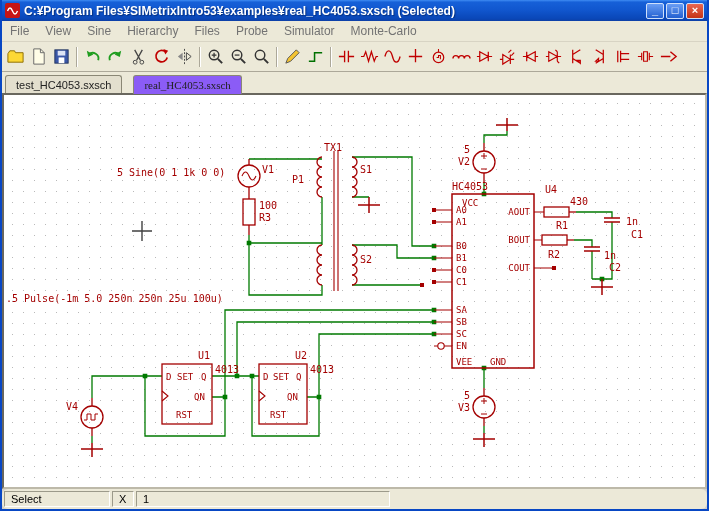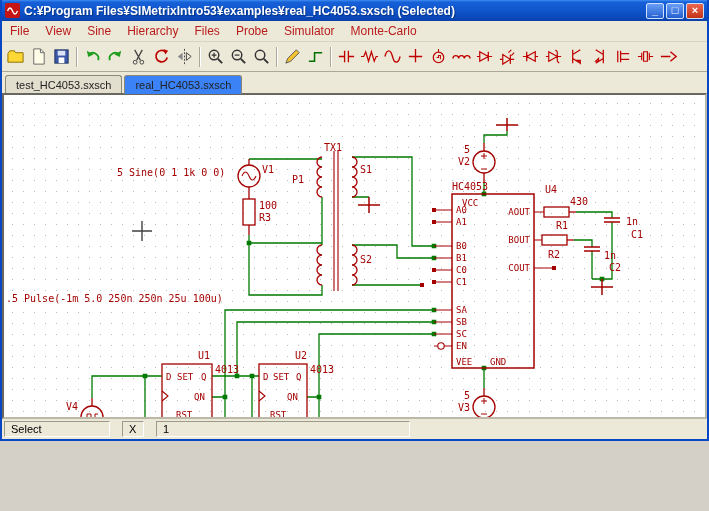--- a/index.html
+++ b/index.html
@@ -1,63 +1,63 @@
 <!DOCTYPE html>
 <html><head>
 <meta charset="utf-8">
 <style>
   * { box-sizing: border-box; margin: 0; padding: 0; }
   html,body { width:709px; height:511px; overflow:hidden; background:#d4d0c8;
               font-family:"Liberation Sans", sans-serif; user-select:none; }
-  .window { width:709px; height:441px; display:flex; flex-direction:column;
+  .window { width:709px; height:511px; display:flex; flex-direction:column;
             border-left:2px solid #0847c4; border-right:2px solid #0847c4; border-bottom:2px solid #0847c4; }
 
   
   .titlebar { height:21px; flex:0 0 21px; display:flex; align-items:center; padding:0 3px;
               background:linear-gradient(180deg,#3f8cf3 0%,#1660d8 10%,#1157cf 45%,#0a47b8 88%,#0d3fa6 100%); }
   .appicon { width:15px; height:15px; margin-right:4px; flex:0 0 15px; }
   .title-text { color:#fff; font-weight:bold; font-size:12px; white-space:nowrap; overflow:hidden;
                 text-shadow:1px 1px 1px #05307e; flex:1; }
   .winbtns { display:flex; gap:2px; }
   .winbtn { width:18px; height:16px; border-radius:2px; border:1px solid #cfe0fb;
             background:linear-gradient(180deg,#6a9ef5,#2360d0); color:#fff; font-size:11px; font-weight:bold;
             display:flex; align-items:center; justify-content:center; line-height:1; cursor:default; }
   .winbtn.close { background:linear-gradient(180deg,#ea6750,#c33316); }
 
   
   .menubar { height:21px; flex:0 0 21px; background:#ece9d8; display:flex; align-items:center;
-             border-bottom:1px solid #d8d4c4; font-size:12px; color:#b91c1c; }
+             border-bottom:1px solid #d8d4c4; font-size:12px; color:#737373; }
   .mitem { padding:2px 8px; cursor:default; }
 
   
   .toolbar { height:30px; flex:0 0 30px; background:#ece9d8; display:flex; align-items:center;
              padding:1px 2px; border-bottom:1px solid #aca899; }
   .tbtn { width:23px; height:23px; display:flex; align-items:center; justify-content:center;
           border:1px solid transparent; }
   .tbtn svg { width:19px; height:19px; }
   .tsep { width:2px; height:20px; margin:0 3px; border-left:1px solid #aca899; border-right:1px solid #fff; }
 
   
   .tabbar { height:21px; flex:0 0 21px; background:#ece9d8; display:flex; align-items:flex-end; padding:0 0 0 3px; }
   .tab { font-size:11px; padding:3px 10px 2px 10px; background:#e3dfce; border:1px solid #8a8775;
-         border-bottom:none; border-radius:3px 3px 0 0; margin-right:2px; color:#222; }
-  .tab.active { background:#3b82f6; position:relative; z-index:2; margin-bottom:-1px; padding-bottom:3px; }
+         border-bottom:none; border-radius:3px 3px 0 0; margin-right:11px; color:#222; }
+  .tab.active { background:#8b5cf6; position:relative; z-index:2; margin-bottom:-1px; padding-bottom:3px;font-family:Liberation Serif, serif; }
 
   
   .canvas { flex:1 1 auto; background:#fff; position:relative; overflow:hidden; cursor:crosshair;
             border:2px inset #bdb9a9;
             background-image:radial-gradient(circle, #b9b9b9 0.8px, rgba(0,0,0,0) 0.9px);
             background-size:11px 11px; background-position:3px 3px; }
   .sch { position:absolute; left:0; top:0; }
   .sch text { stroke:none; fill:#a40000; font-family:"DejaVu Sans Mono", monospace; font-size:10px; }
   .sch text.s9 { font-size:9px; }
 
   
   .statusbar { height:20px; flex:0 0 20px; background:#ece9d8; display:flex; align-items:center;
-               padding:1px 2px; gap:12px; font-size:11px; color:#000; }
+               padding:1px 2px; gap:2px; font-size:11px; color:#000;border-radius:6px; }
   .spanel { height:16px; border:1px solid; border-color:#9c9a8a #fff #fff #9c9a8a; padding:1px 6px;
             white-space:nowrap; overflow:hidden; }
 </style>
 </head>
 <body>
 
 <div class="window">
 
   <div class="titlebar">
     <svg class="appicon" viewBox="0 0 15 15">

